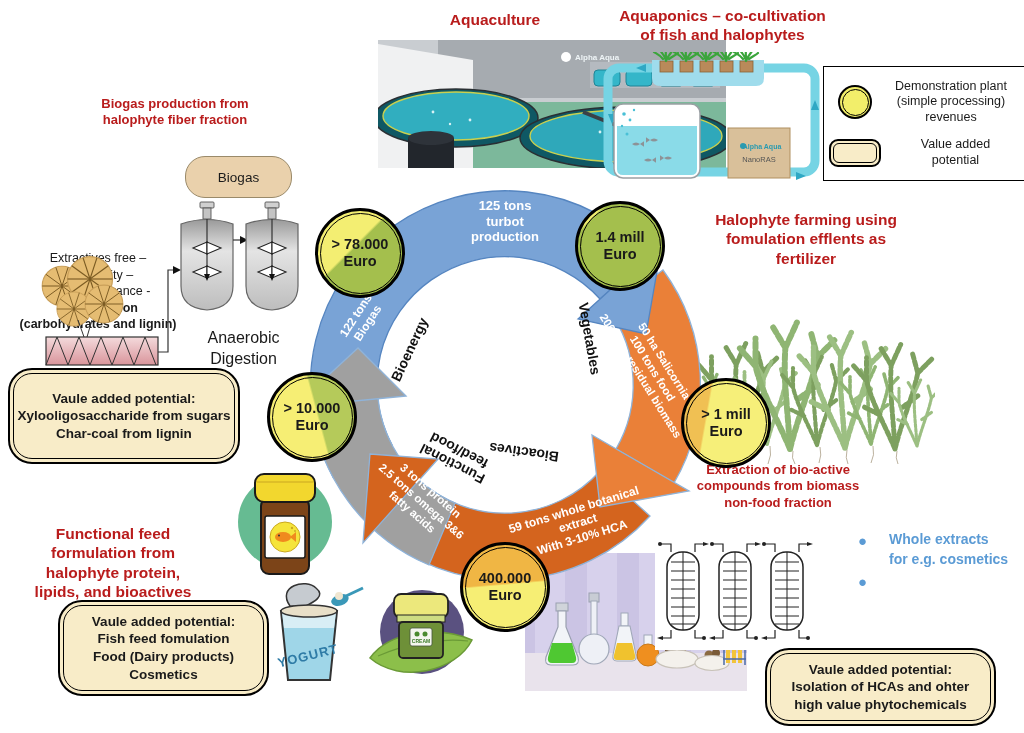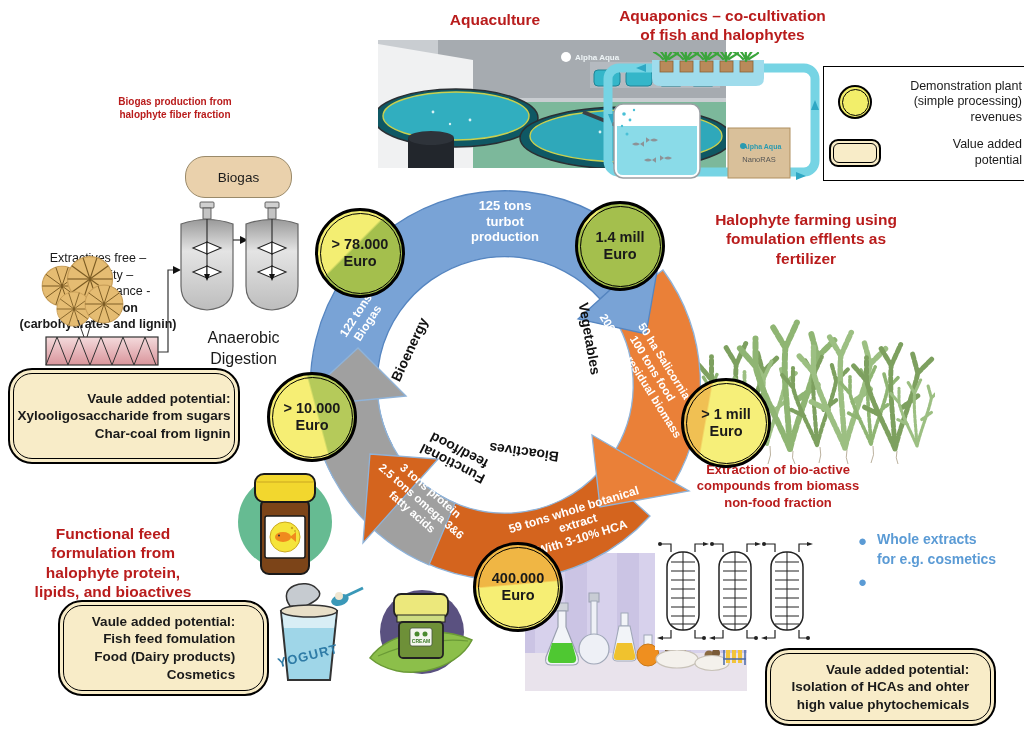--- a/index.html
+++ b/index.html
@@ -4,47 +4,47 @@
 <style>
   html,body{margin:0;padding:0;}
   body{width:1024px;height:733px;position:relative;overflow:hidden;background:#fff;
        font-family:"Liberation Sans",sans-serif;color:#1a1a1a;}
   .abs{position:absolute;}
   .pre{white-space:pre-line;}
   .ctr{text-align:center;}
   .blue-title{color:#b91c1c;font-weight:bold;text-align:center;white-space:pre-line;line-height:1.25;}
   
   .vbox{background:#f8ecc8;border:2.5px solid #000;border-radius:24px;
-        display:flex;align-items:center;justify-content:center;text-align:right;
+        display:flex;align-items:center;justify-content:center;text-align:center;
         font-weight:bold;white-space:pre-line;line-height:1.3;}
   .vbox::after{content:'';position:absolute;inset:3px;border:1.8px solid #000;border-radius:19px;pointer-events:none;}
   
   .euro{width:84px;height:84px;border-radius:50%;border:3px solid #000;
         display:flex;align-items:center;justify-content:center;text-align:center;
         font-weight:bold;font-size:14.5px;line-height:1.15;white-space:pre-line;z-index:6;}
   .euro::after{content:'';position:absolute;inset:1.5px;border:1.6px solid #000;border-radius:50%;pointer-events:none;}
   .flow{color:#fff;font-weight:bold;text-align:center;white-space:pre-line;line-height:1.2;z-index:4;}
   .sector{color:#111;font-weight:bold;text-align:center;white-space:pre-line;font-size:14px;z-index:4;line-height:1.1;}
   .legend-box{background:#fff;border:1.5px solid #000;display:flex;flex-direction:column;justify-content:space-around;padding:6px 4px;}
   .legend-row{display:flex;align-items:center;gap:8px;}
   .sym-circle{width:30px;height:30px;border-radius:50%;border:2.5px solid #000;background:#f2ee6a;position:relative;flex:0 0 auto;margin-left:10px;}
   .sym-circle::after{content:'';position:absolute;inset:1.5px;border:1.5px solid #000;border-radius:50%;}
   .sym-rect{width:48px;height:24px;border-radius:9px;border:2.5px solid #000;background:#f8ecc8;position:relative;flex:0 0 auto;margin-left:1px;}
   .sym-rect::after{content:'';position:absolute;inset:2px;border:1.5px solid #000;border-radius:6px;}
-  .legend-text{font-size:12.5px;line-height:1.25;white-space:pre-line;text-align:right;flex:1;}
+  .legend-text{font-size:12.5px;line-height:1.25;white-space:pre-line;text-align:center;flex:1;}
   .bullets{color:#5b9bd5;font-weight:bold;font-size:14px;line-height:1.4;}
   .bullet-row{display:flex;gap:10px;margin-bottom:2px;}
   .bullet-dot{font-size:15px;line-height:1.4;}
-  .bullet-text{white-space:pre-line;}
+  .bullet-text{white-space:pre-line;margin-left:12px;}
   svg{display:block;}
 </style>
 </head>
 <body>
 
-<div class="abs blue-title" style="left:55px;top:96px;width:240px;font-size:10px;">Biogas production from
+<div class="abs blue-title" style="left:55px;top:96px;width:240px;font-size:13px;">Biogas production from
 halophyte fiber fraction</div>
 
 <div class="abs" style="left:185px;top:156px;width:105px;height:40px;background:#ead1ac;border:1.5px solid #9a8a6a;border-radius:20px;display:flex;align-items:center;justify-content:center;font-size:13.5px;">Biogas</div>
 
 <div class="abs ctr" style="left:12px;top:250px;width:172px;font-size:12.5px;line-height:1.32;">
   <span class="pre">Extractives free –
 High purity –
 Low recalcitrance -</span><br>
   <span class="pre" style="font-weight:bold;">Fiber fraction
 (carbohydrates and lignin)</span>
@@ -325,21 +325,21 @@
 <div class="abs sector" style="left:479px;top:444px;width:90px;transform:rotate(188deg);">Bioactives</div>
 <div class="abs sector" style="left:411px;top:441px;width:90px;transform:rotate(207deg);">Functional
 feed/food</div>
 
 <div class="abs euro" style="left:315px;top:208px;background:linear-gradient(135deg,#f3ee72 42%,#a4bf4d 44%);">&gt; 78.000
 Euro</div>
 <div class="abs euro" style="left:575px;top:201px;background:linear-gradient(135deg,#f3ee72 16%,#a4bf4d 18%);">1.4 mill
 Euro</div>
 <div class="abs euro" style="left:681px;top:378px;background:linear-gradient(100deg,#f0c053 28%,#f6ef79 30%);">&gt; 1 mill
 Euro</div>
-<div class="abs euro" style="left:473px;top:542px;background:linear-gradient(175deg,#f0b644 46%,#f6ee74 48%);">400.000
+<div class="abs euro" style="left:460px;top:542px;background:linear-gradient(175deg,#f0b644 46%,#f6ee74 48%);">400.000
 Euro</div>
 <div class="abs euro" style="left:267px;top:372px;background:linear-gradient(75deg,#f6ee74 55%,#b5ca5a 57%);">&gt; 10.000
 Euro</div>
 
 <div class="abs blue-title" style="left:28px;top:488px;width:170px;font-size:15.5px;margin-top:36px;">Functional feed
 formulation from
 halophyte protein,
 lipids, and bioactives</div>
 
 <svg class="abs" style="left:233px;top:458px;" width="104" height="126" viewBox="0 0 104 126">

